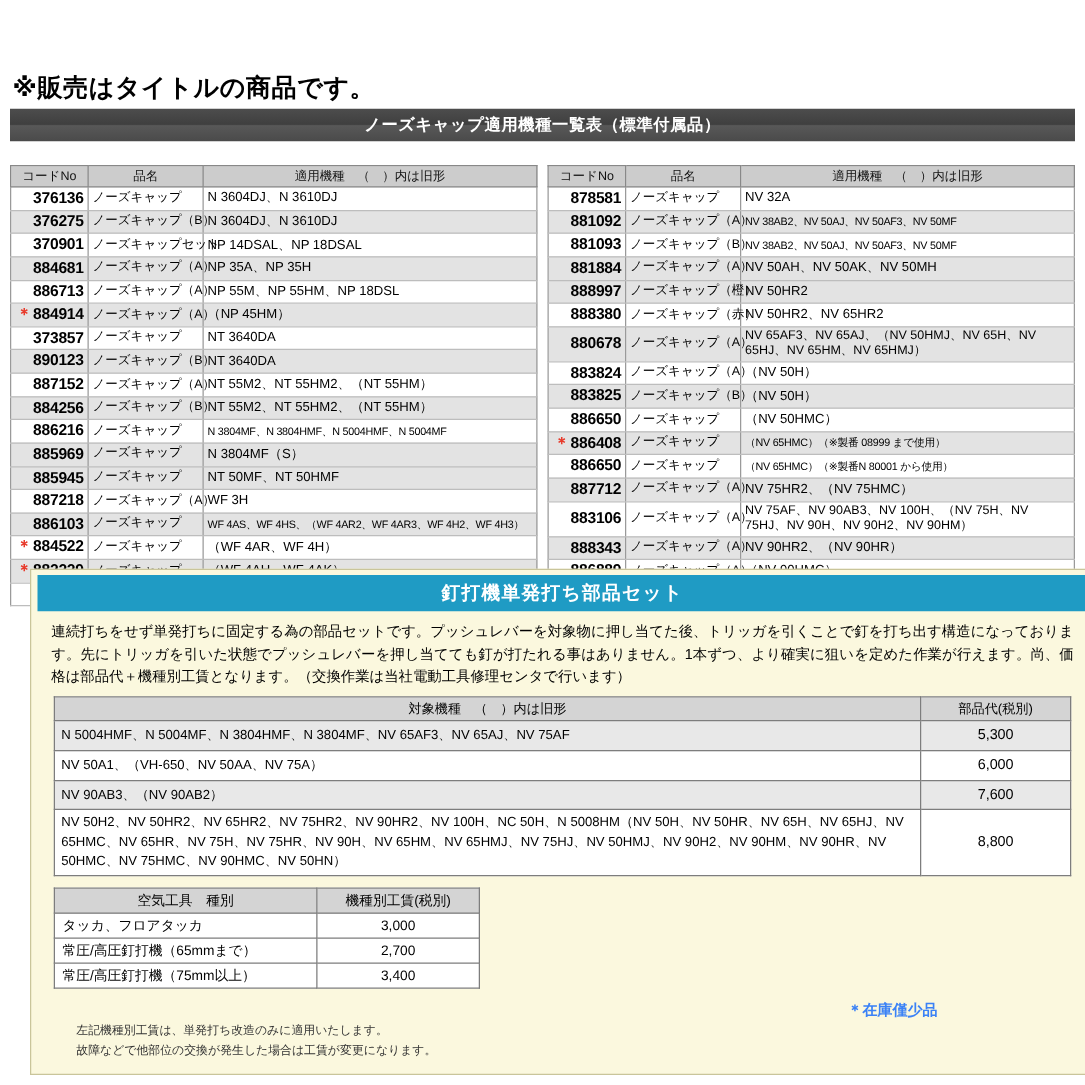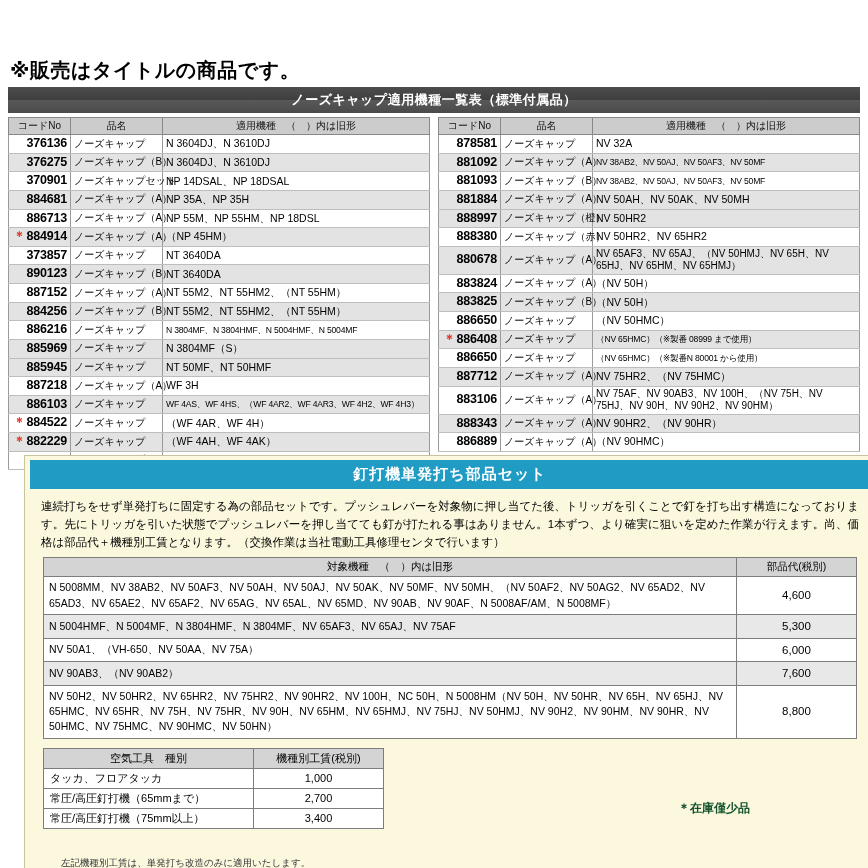--- a/index.html
+++ b/index.html
@@ -39,21 +39,21 @@
     font-size: 13px;
     text-align: center;
     padding: 4px 0 4px 0;
     letter-spacing: 0.5px;
   }
   .dual {
     display: flex;
     gap: 8px;
     margin-top: 4px;
   }
-  .half { width: 422px; }
+  .half { width: 422px; margin-top: 15px; }
 
   table.nc {
     border-collapse: collapse;
     width: 100%;
     table-layout: fixed;
     font-size: 10px;
   }
   table.nc th {
     background: #cccccc;
     border: 1px solid #888888;
@@ -182,21 +182,21 @@
     margin-left: 18px;
     margin-top: 26px;
     font-size: 9.5px;
     line-height: 1.7;
     color: #333;
   }
 
   .stock-note {
     position: absolute;
     right: 10px; top: 800px;
-    color: #14532d;
+    color: #3b82f6;
     font-size: 12px;
     font-weight: bold;
   }
 </style>
 </head>
 <body>
 
 <div class="page">
 
   <div class="top-note">※販売はタイトルの商品です。</div>
@@ -425,24 +425,20 @@
             <col class="col-target">
             <col style="width:120px">
           </colgroup>
         <thead>
           <tr>
             <th>対象機種　（　）内は旧形</th>
             <th>部品代(税別)</th>
           </tr>
         </thead>
         <tbody id="price-body">
-            <tr class="plain">
-              <td>N 5008MM、NV 38AB2、NV 50AF3、NV 50AH、NV 50AJ、NV 50AK、NV 50MF、NV 50MH、（NV 50AF2、NV 50AG2、NV 65AD2、NV 65AD3、NV 65AE2、NV 65AF2、NV 65AG、NV 65AL、NV 65MD、NV 90AB、NV 90AF、N 5008AF/AM、N 5008MF）</td>
-              <td class="price">4,600</td>
-            </tr>
             <tr class="alt">
               <td>N 5004HMF、N 5004MF、N 3804HMF、N 3804MF、NV 65AF3、NV 65AJ、NV 75AF</td>
               <td class="price">5,300</td>
             </tr>
             <tr class="plain">
               <td>NV 50A1、（VH-650、NV 50AA、NV 75A）</td>
               <td class="price">6,000</td>
             </tr>
             <tr class="alt">
               <td>NV 90AB3、（NV 90AB2）</td>
@@ -464,21 +460,21 @@
           </colgroup>
         <thead>
           <tr>
             <th>空気工具　種別</th>
             <th>機種別工賃(税別)</th>
           </tr>
         </thead>
         <tbody id="labor-body">
             <tr>
               <td>タッカ、フロアタッカ</td>
-              <td class="val">1,000</td>
+              <td class="val">3,000</td>
             </tr>
             <tr>
               <td>常圧/高圧釘打機（65mmまで）</td>
               <td class="val">2,700</td>
             </tr>
             <tr>
               <td>常圧/高圧釘打機（75mm以上）</td>
               <td class="val">3,400</td>
             </tr>
           </tbody>

